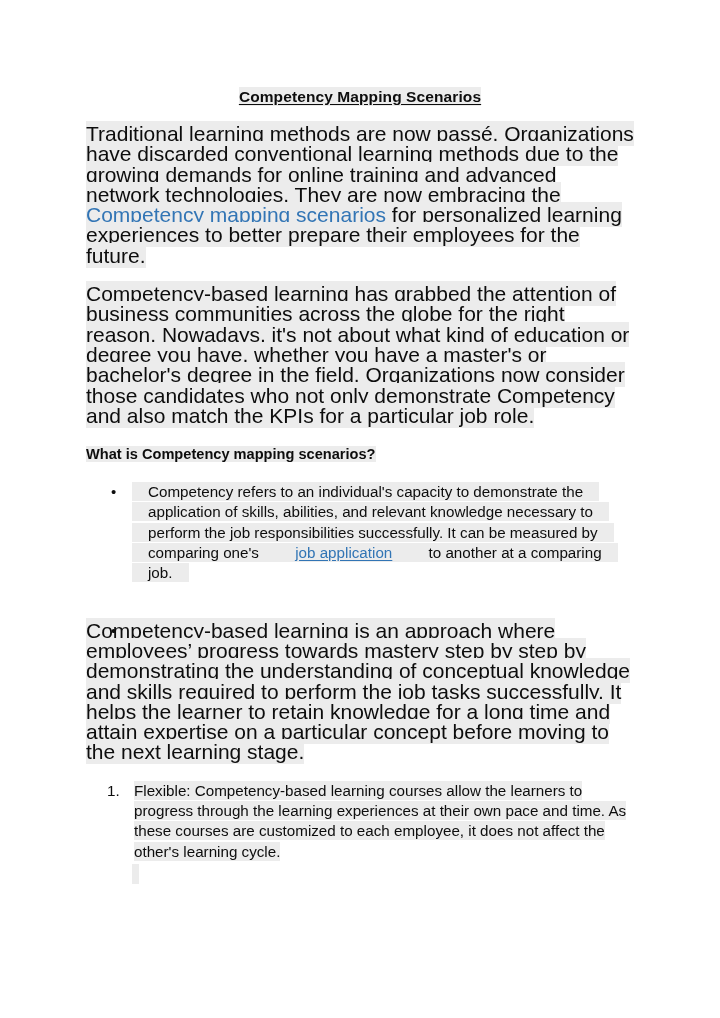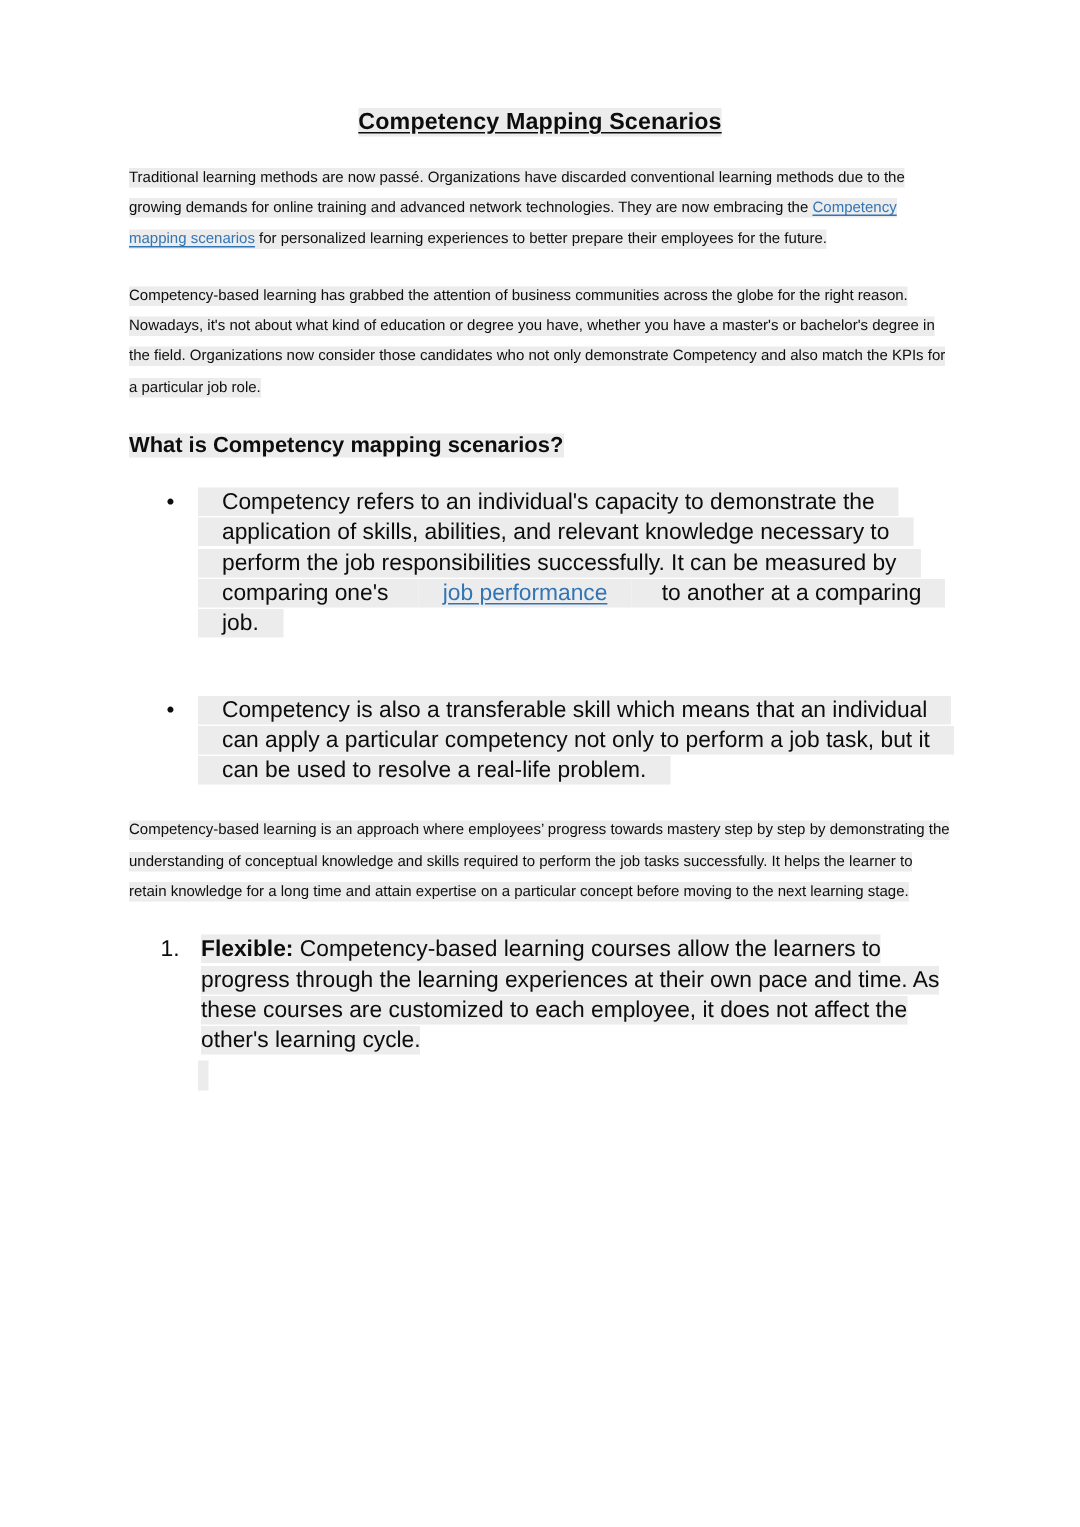--- a/index.html
+++ b/index.html
@@ -18,21 +18,21 @@
   .page {
     position: absolute;
     left: 0; top: 0;
     width: 720px;
     height: 1018px;
     background: #ffffff;
   }
   .content {
     position: absolute;
     left: 86px;
-    top: 72px;
+    top: 87px;
     width: 548px;
   }
 
   
   .hl {
     background-color: #ececec;
     box-decoration-break: clone;
     -webkit-box-decoration-break: clone;
   }
 
@@ -46,21 +46,21 @@
     letter-spacing: 0.1px;
   }
   .doc-title .hl {
     text-decoration: underline;
     text-underline-offset: 2px;
     padding: 1px 0;
   }
 
   
   p.para {
-    font-size: 10px;
+    font-size: 21px;
     line-height: 20.3px;
     margin: 0 0 18px 0;
     text-align: left;
     word-spacing: 0px;
   }
   p.para .hl { padding: 1px 0; }
 
   
   h2.section-heading {
     font-size: 14.6px;
@@ -109,21 +109,21 @@
   }
   ol.numbers > li .num {
     position: absolute;
     left: 21px;
     top: 0;
     width: 22px;
     font-size: 15.2px;
     line-height: 20.3px;
   }
   ol.numbers > li .lead {
-    font-weight: bold;
+    font-weight: normal;
   }
   ol.numbers > li .li-text .hl { padding: 1px 0; }
 
   
   a.doclink, span.doclink {
     color: #3275b5;
     text-decoration: underline;
     text-underline-offset: 2px;
   }
 
@@ -150,25 +150,24 @@
 
     <p class="para"><span class="hl">Traditional learning methods are now passé. Organizations have discarded conventional learning methods due to the growing demands for online training and advanced network technologies. They are now embracing the </span><span class="hl doclink">Competency mapping scenarios</span><span class="hl"> for personalized learning experiences to better prepare their employees for the future.</span></p>
 
     <p class="para"><span class="hl">Competency-based learning has grabbed the attention of business communities across the globe for the right reason. Nowadays, it's not about what kind of education or degree you have, whether you have a master's or bachelor's degree in the field. Organizations now consider those candidates who not only demonstrate Competency and also match the KPIs for a particular job role.</span></p>
 
     <h2 class="section-heading"><span class="hl">What is Competency mapping scenarios?</span></h2>
 
     <ul class="bullets">
       <li>
         <span class="bullet-dot">•</span>
-        <span class="li-text"><span class="hl">Competency refers to an individual's capacity to demonstrate the application of skills, abilities, and relevant knowledge necessary to perform the job responsibilities successfully. It can be measured by comparing one's </span><span class="hl doclink">job performance</span><span class="hl"> to another at a comparing job.</span></span>
+        <span class="li-text"><span class="hl">Competency refers to an individual's capacity to demonstrate the application of skills, abilities, and relevant knowledge necessary to perform the job responsibilities successfully. It can be measured by comparing one's </span><span class="hl doclink">job application</span><span class="hl"> to another at a comparing job.</span></span>
       </li>
       <li>
         <span class="bullet-dot">•</span>
-        <span class="li-text"><span class="hl">Competency is also a transferable skill which means that an individual can apply a particular competency not only to perform a job task, but it can be used to resolve a real-life problem.</span></span>
       </li>
     </ul>
 
     <p class="para"><span class="hl">Competency-based learning is an approach where employees’ progress towards mastery step by step by demonstrating the understanding of conceptual knowledge and skills required to perform the job tasks successfully. It helps the learner to retain knowledge for a long time and attain expertise on a particular concept before moving to the next learning stage.</span></p>
 
 
     <ol class="numbers">
       <li>
         <span class="num">1.</span>
         <span class="li-text"><span class="hl"><span class="lead">Flexible:</span><span> Competency-based learning courses allow the learners to progress through the learning experiences at their own pace and time. As these courses are customized to each employee, it does not affect the other's learning cycle.</span></span></span>

